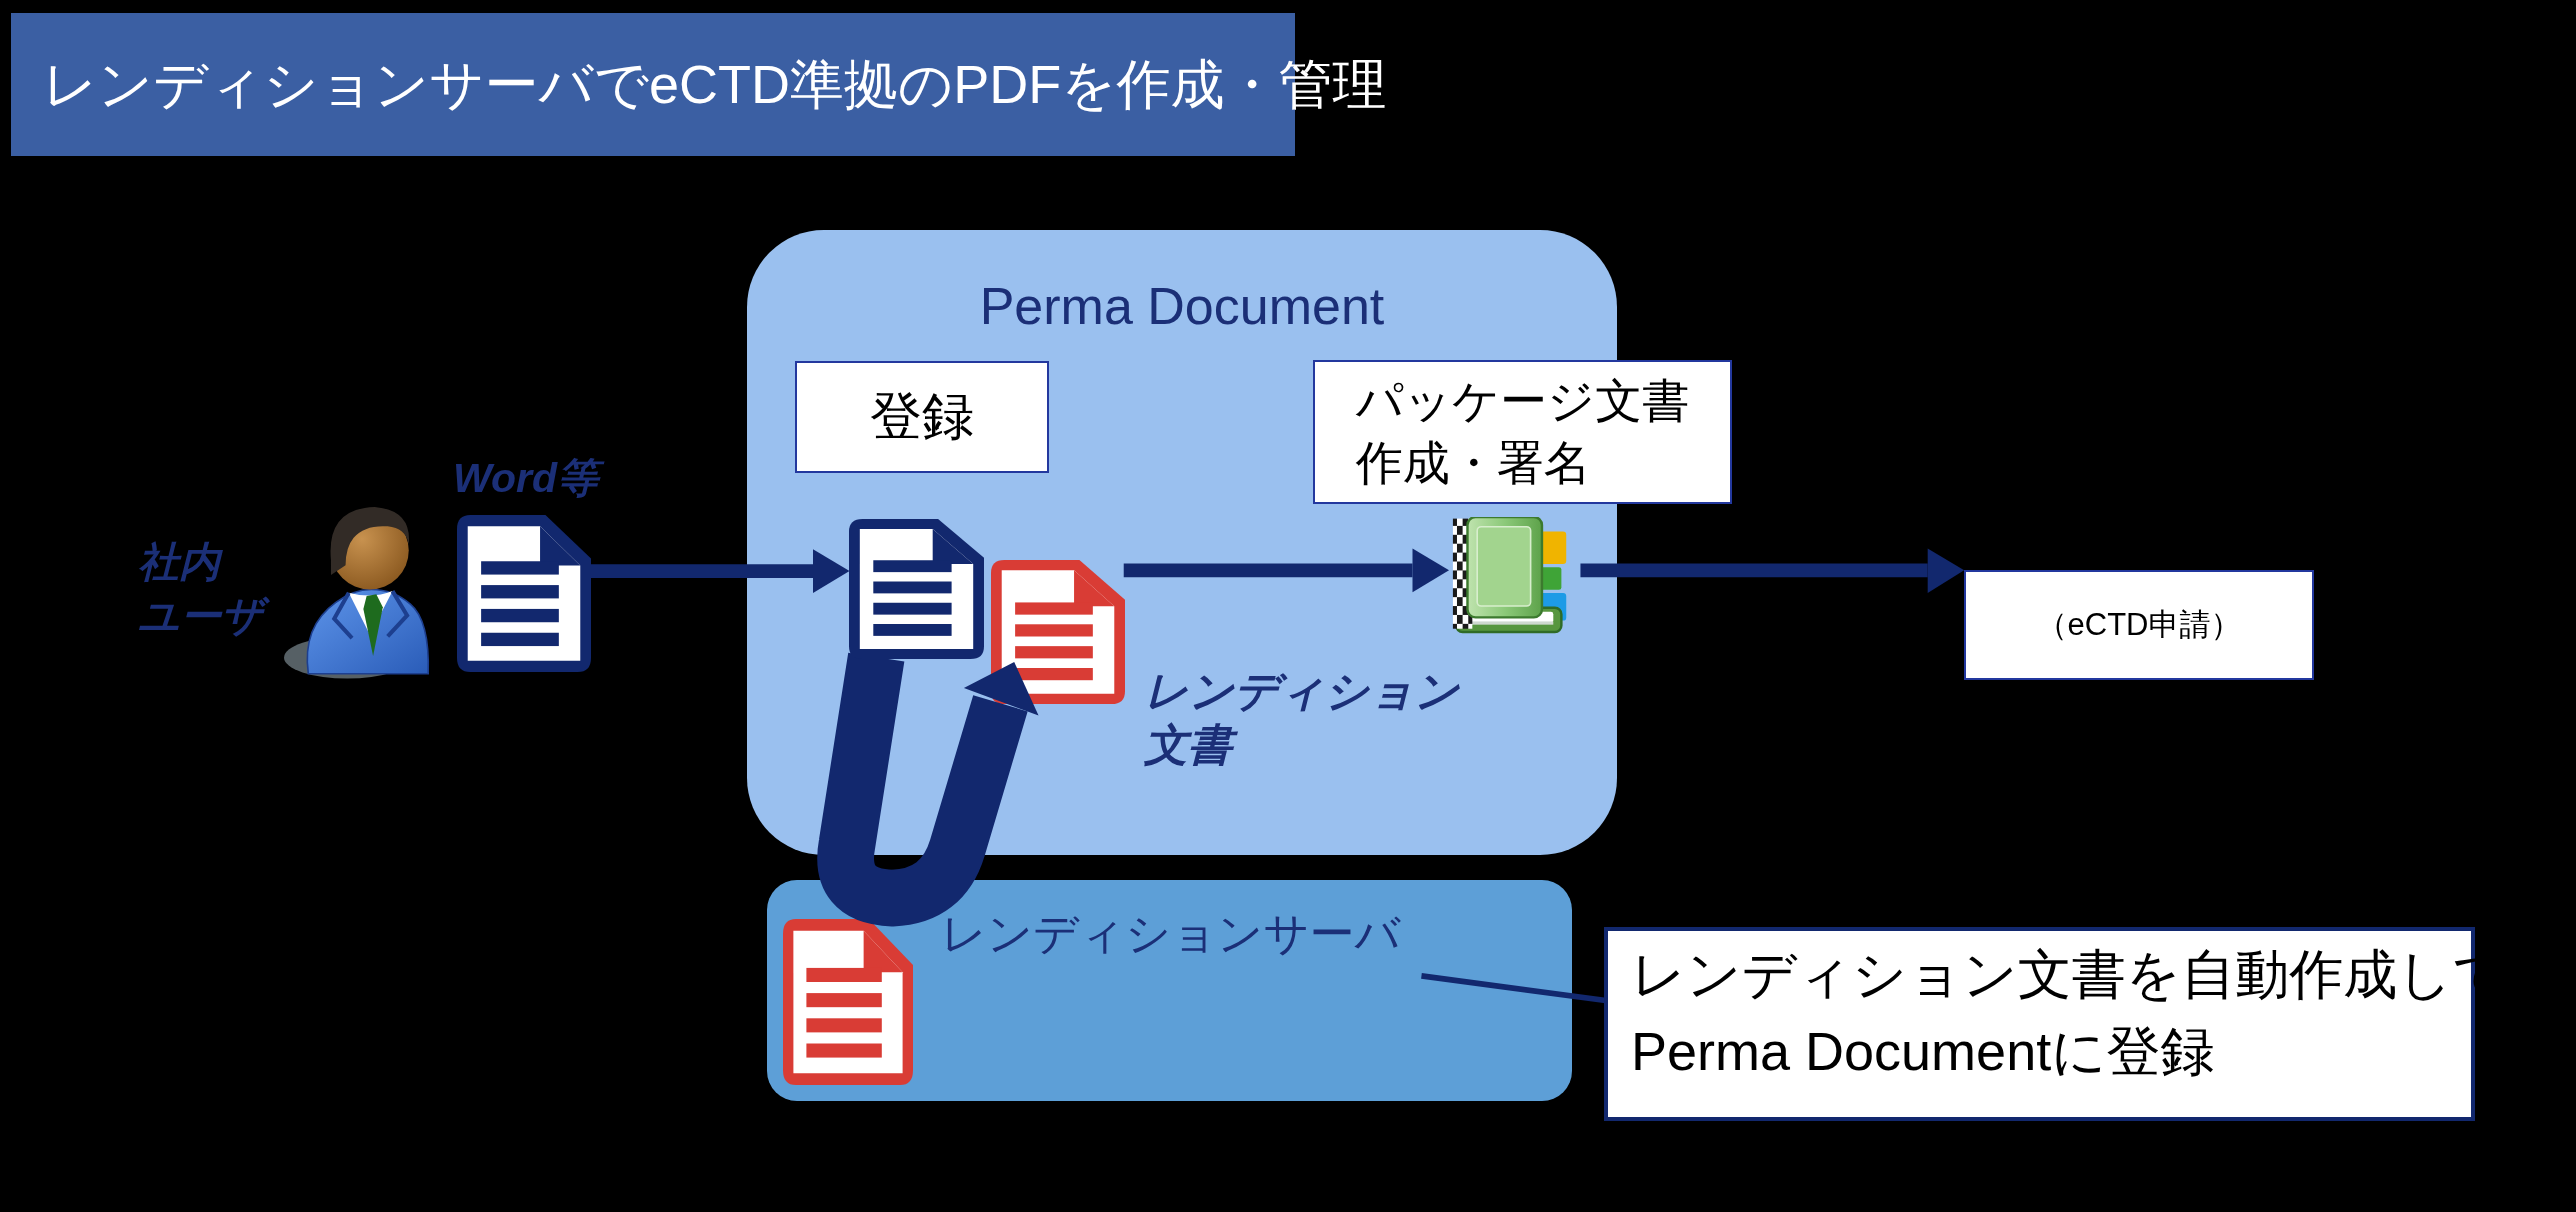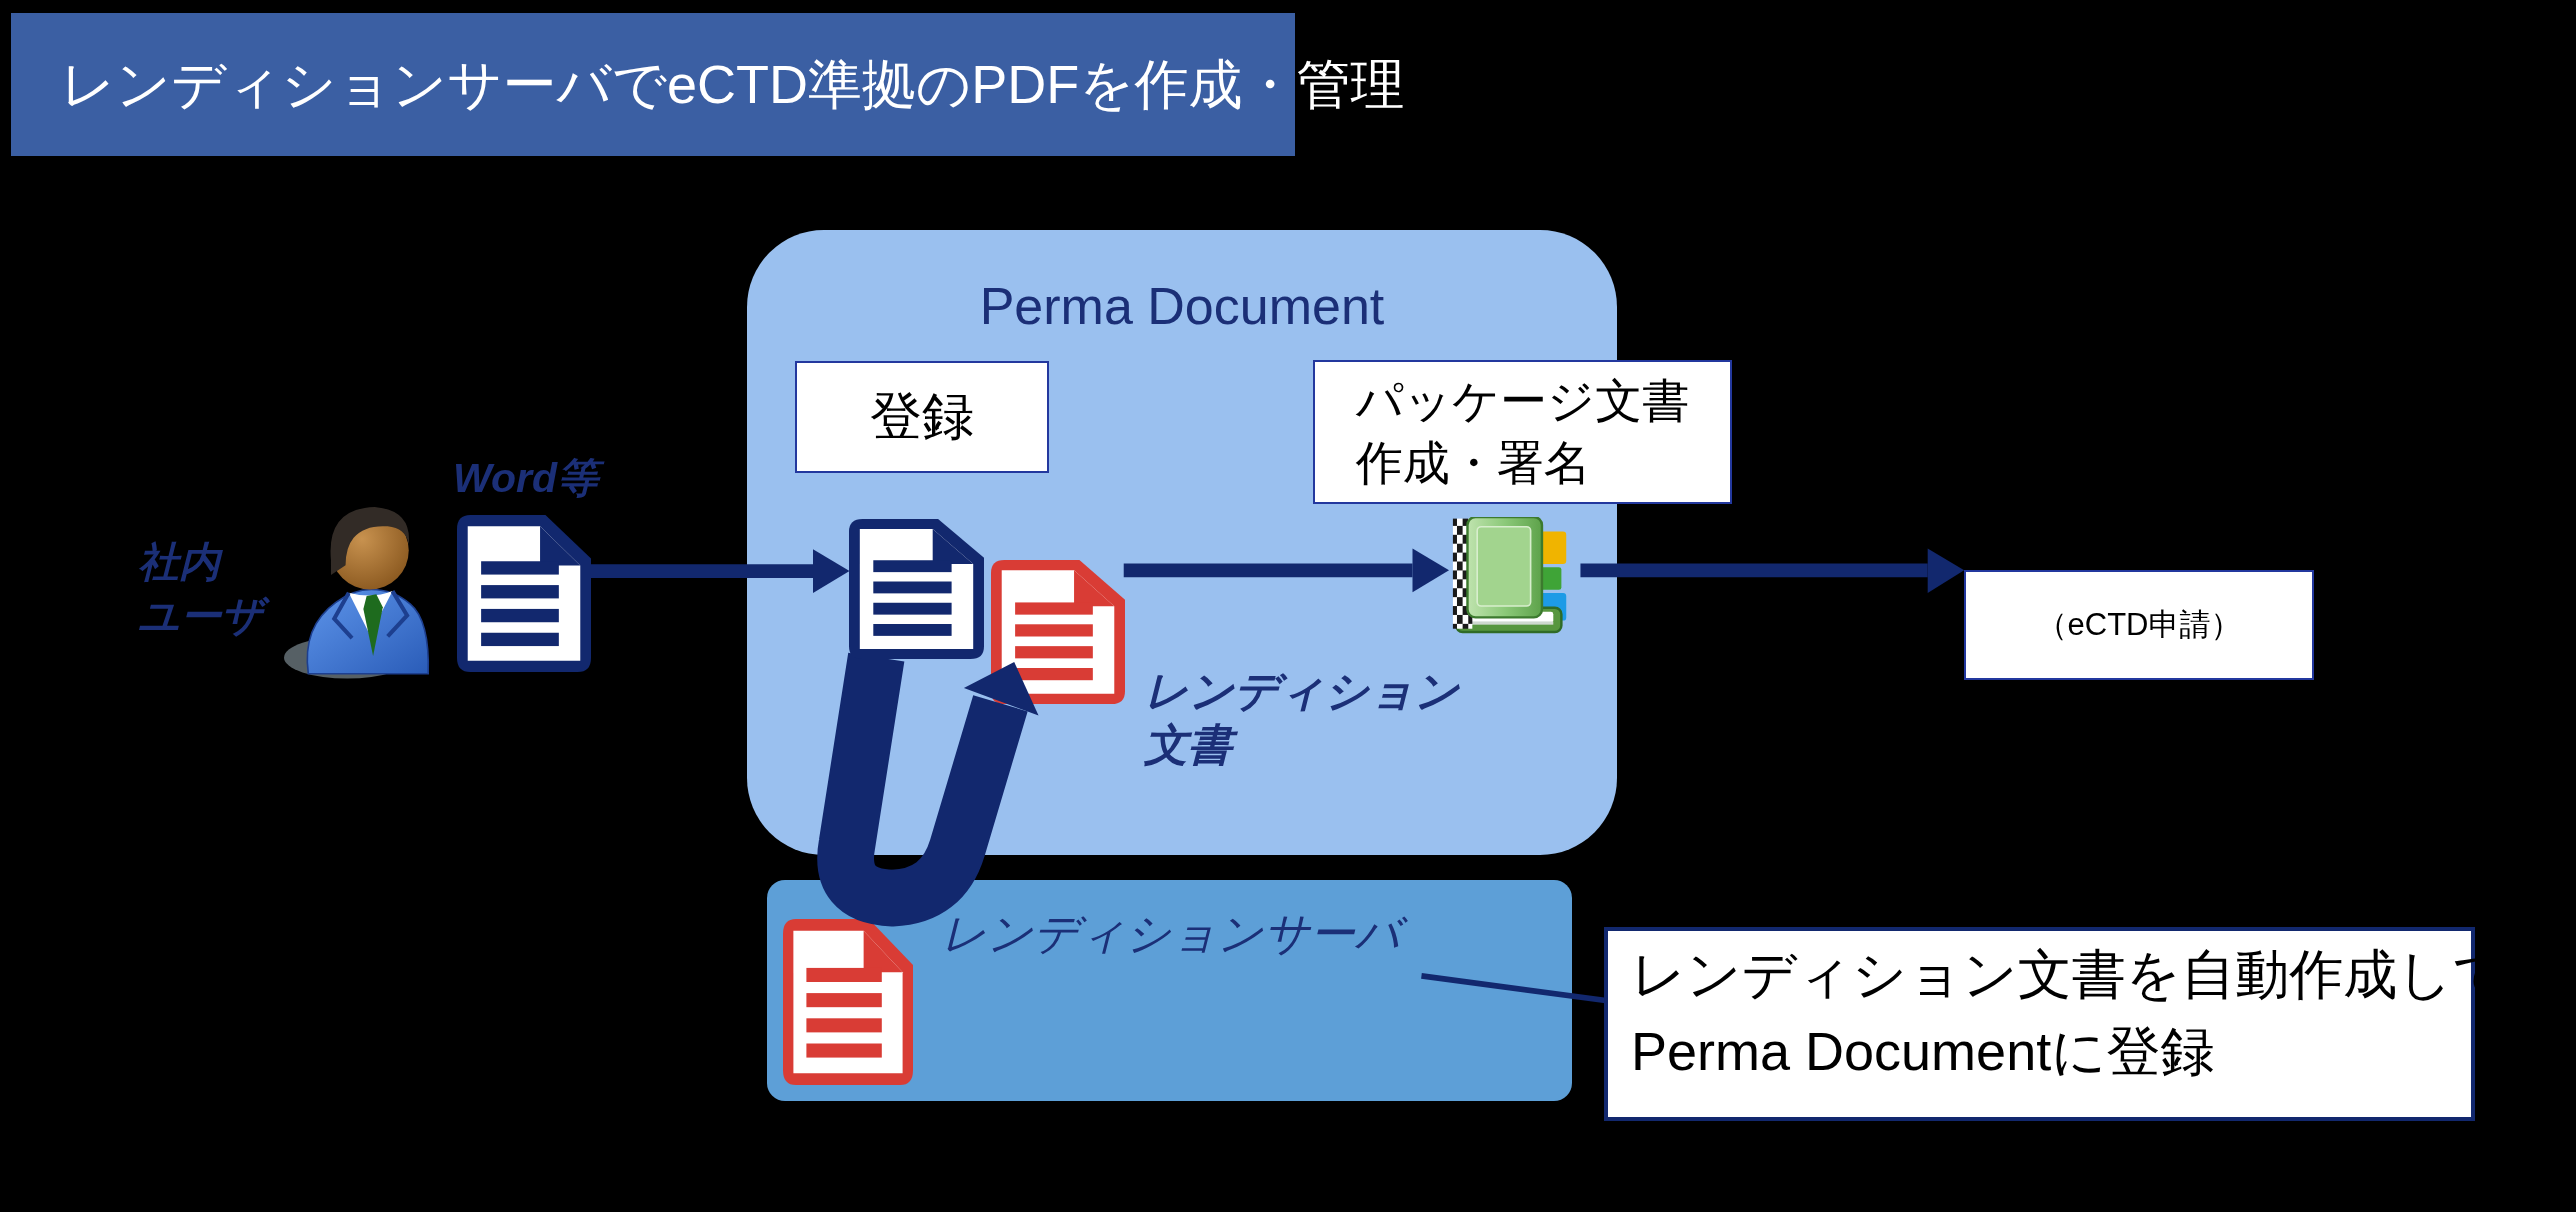--- a/index.html
+++ b/index.html
@@ -6,33 +6,32 @@
   .canvas{
     position:relative;width:2576px;height:1212px;background:var(--bg);
     font-family:"Liberation Sans","DejaVu Sans",sans-serif;overflow:hidden;
   }
   .abs{position:absolute;}
 
   
   .banner{
     left:11.4px;top:13px;width:1284px;height:143px;
     background:var(--banner-bg);color:var(--banner-text);
-    font-size:54px;line-height:143px;padding-left:49px;box-sizing:border-box;
+    font-size:54px;line-height:143px;padding-left:31px;box-sizing:border-box;
     white-space:nowrap;
   }
 
   
   .perma-box{
     left:747px;top:230px;width:870px;height:625px;border-radius:77px;
     background:var(--perma-fill);
   }
   .rendition-box{
-    left:767px;top:880px;width:805px;height:221px;border-radius:18px;
+    left:767px;top:880px;width:805px;height:221px;border-radius:30px;
     background:var(--rendition-fill);
-    font-style:italic;
   }
 
   .perma-title{
     left:0;top:46px;width:100%;text-align:center;
     color:var(--navy-text);font-size:52px;white-space:nowrap;
   }
 
   .white-box{
     background:var(--white);box-sizing:border-box;
     display:flex;align-items:center;justify-content:center;text-align:left;

